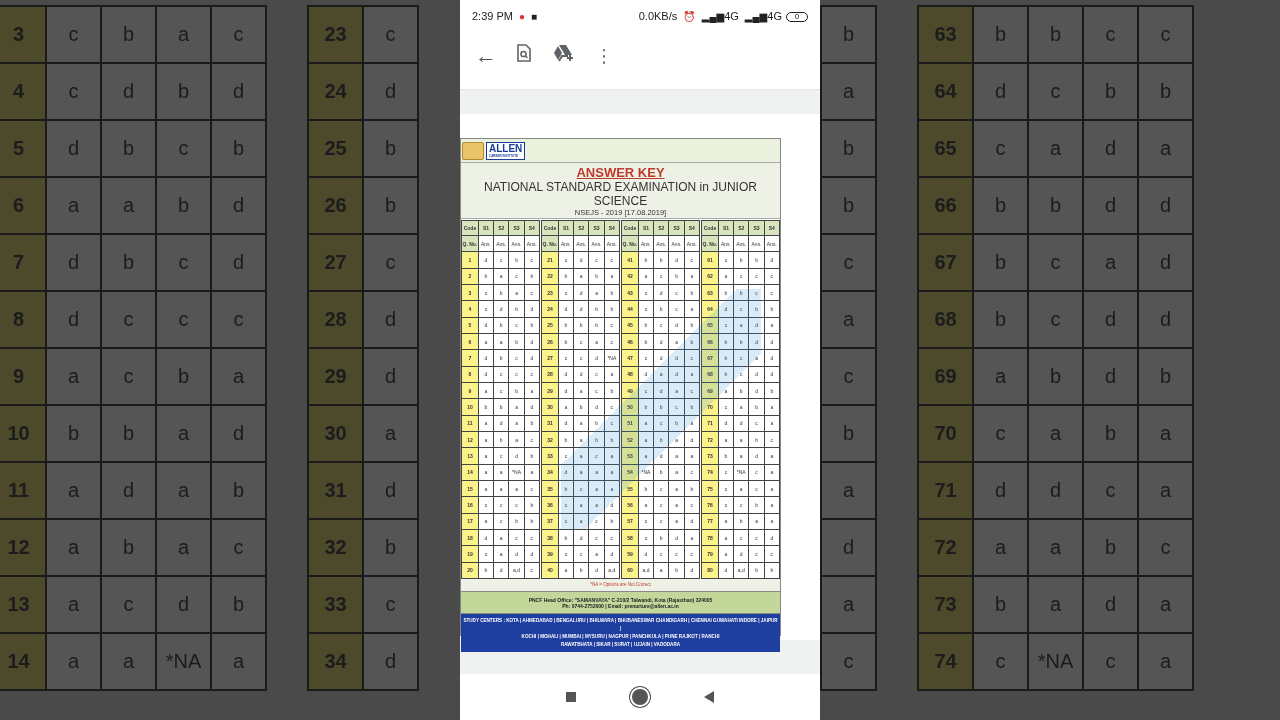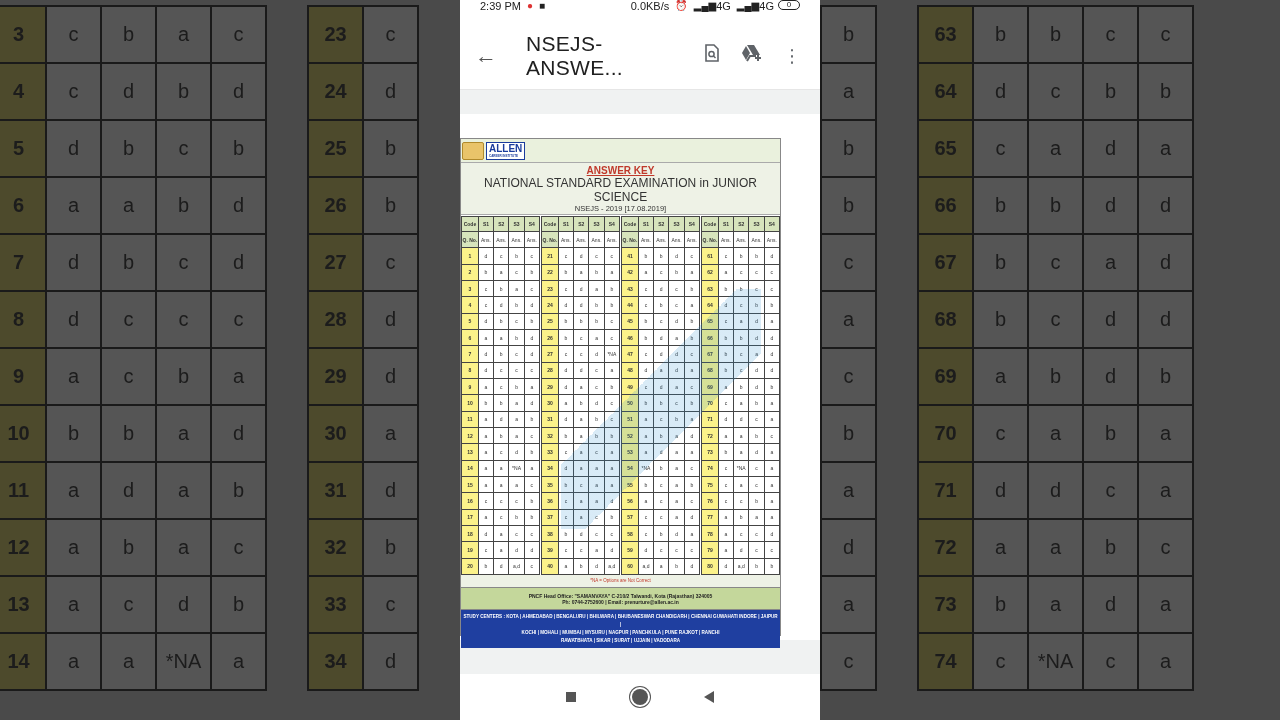--- a/index.html
+++ b/index.html
@@ -6,42 +6,42 @@
   html, body { width: 1280px; height: 720px; overflow: hidden; background: #3a3a3a; font-family: "Liberation Sans", sans-serif; }
   .bg-side { position: absolute; top: 0; height: 720px; overflow: hidden; background: #4a4a4a; }
   .bg-left { left: 0; width: 460px; }
   .bg-right { left: 820px; width: 460px; }
   .bg-table { position: absolute; border-collapse: collapse; }
   .bg-table td { width: 55px; height: 57px; border: 2px solid #1a1a1a; text-align: center; font-size: 20px; color: #1c1c1c; background: #555; }
   .bg-table td.q { background: #4d4a2c; font-weight: bold; }
   .bg-table td.gap { background: #4a4a4a; border: none; width: 42px; }
 
   .phone { position: absolute; left: 460px; top: 0; width: 360px; height: 720px; background: #f0f2f2; overflow: hidden; }
-  .statusbar { height: 22px; background: #fff; display: flex; align-items: flex-start; padding: 0 20px; font-size: 11px; color: #222; }
+  .statusbar { height: 22px; background: #fff; display: flex; align-items: flex-end; padding: 0 12px; font-size: 11px; color: #222; }
   .statusbar .time { font-weight: normal; }
   .statusbar .spacer { flex: 1; }
   .sb-icon { margin-left: 6px; font-size: 10px; }
   .battery { display: inline-block; width: 22px; height: 10px; border: 1px solid #222; border-radius: 5px; font-size: 8px; text-align: center; line-height: 8px; margin-left: 4px; }
   .appbar { height: 68px; background: #fff; display: flex; align-items: center; padding: 0 8px; border-bottom: 1px solid #e6e6e6; }
   .appbar .back { width: 36px; font-size: 22px; color: #555; text-align: center; }
   .appbar .title { flex: 1; font-size: 21px; color: #202020; padding-left: 22px; letter-spacing: 0.3px; }
   .appbar .act { width: 40px; text-align: center; color: #5f6368; font-size: 18px; }
 
   .page { position: absolute; left: 0; top: 114px; width: 360px; height: 526px; background: #fff; }
   .doc { position: absolute; left: 0; top: 24px; width: 321px; height: 498px; border: 1px solid #888; background: #fff; }
   .doc-header { height: 24px; background: #eaf1dd; display: flex; border-bottom: 1px solid #aaa; }
   .logo { width: 72px; display: flex; align-items: center; padding-left: 1px; }
   .logo .emb { width: 22px; height: 18px; background: #e9c46a; border: 1px solid #b08a2c; border-radius: 2px; }
   .logo .name { margin-left: 2px; background: #fff; color: #1a3c9c; font-weight: bold; font-size: 10px; line-height: 10px; padding: 1px 2px; border: 1px solid #1a3c9c; }
   .logo .name small { display: block; font-size: 3px; line-height: 4px; color: #1a3c9c; }
   .hdr-text { flex: 1; text-align: center; padding-top: 3px; }
   .hdr-text .div { color: #c0392b; font-size: 7.5px; font-weight: bold; }
   .hdr-text .sub { font-size: 4.5px; color: #333; }
   .titles { background: #eef2e6; text-align: center; padding: 2px 0 1px; border-bottom: 1px solid #aaa; }
-  .titles .ak { color: #c0392b; font-size: 10px; font-weight: bold; text-decoration: underline; }
+  .titles .ak { color: #c0392b; font-size: 13px; font-weight: bold; text-decoration: underline; }
   .titles .exam { font-size: 12px; color: #333; }
   .titles .sess { font-size: 7.5px; color: #333; }
 
   .tables { position: relative; height: 360px; display: flex; justify-content: space-between; padding: 1px 0 0 0; background: #fff; }
   .atable { border-collapse: collapse; width: 79px; }
   .atable td { border: 1px solid #444; height: 16.3px; font-size: 5px; text-align: center; color: #333; }
   .atable tr.code td { background: #d7e4bc; font-weight: bold; height: 15px; }
   .atable tr.ans td { background: #fff; }
   .atable tr.ans td.q { background: #d7e4bc; }
   .atable td.q { background: #fbf28a; font-weight: bold; width: 17px; }
@@ -323,21 +323,20 @@
     <span class="sb-icon">⏰</span>
     <span class="sb-icon">▂▄▆</span>
     <span>4G</span>
     <span class="sb-icon">▂▄▆</span>
     <span>4G</span>
     <span class="battery">0</span>
   </div>
 
   <div class="appbar">
     <div class="back">←</div>
-    <div class="title">NSEJS-ANSWE...</div>
     <div class="act">
       <svg width="16" height="18" viewBox="0 0 16 18">
           <path d="M2 1h8l4 4v12H2z" fill="none" stroke="#5f6368" stroke-width="1.6"></path>
           <circle cx="7.5" cy="10" r="2.6" fill="none" stroke="#5f6368" stroke-width="1.5"></circle>
           <line x1="9.5" y1="12" x2="11.5" y2="14" stroke="#5f6368" stroke-width="1.5"></line>
         </svg>
     </div>
     <div class="act">
       <svg width="22" height="18" viewBox="0 0 22 18">
           <path d="M6 1h7l6 10h-7z" fill="#5f6368"></path>

